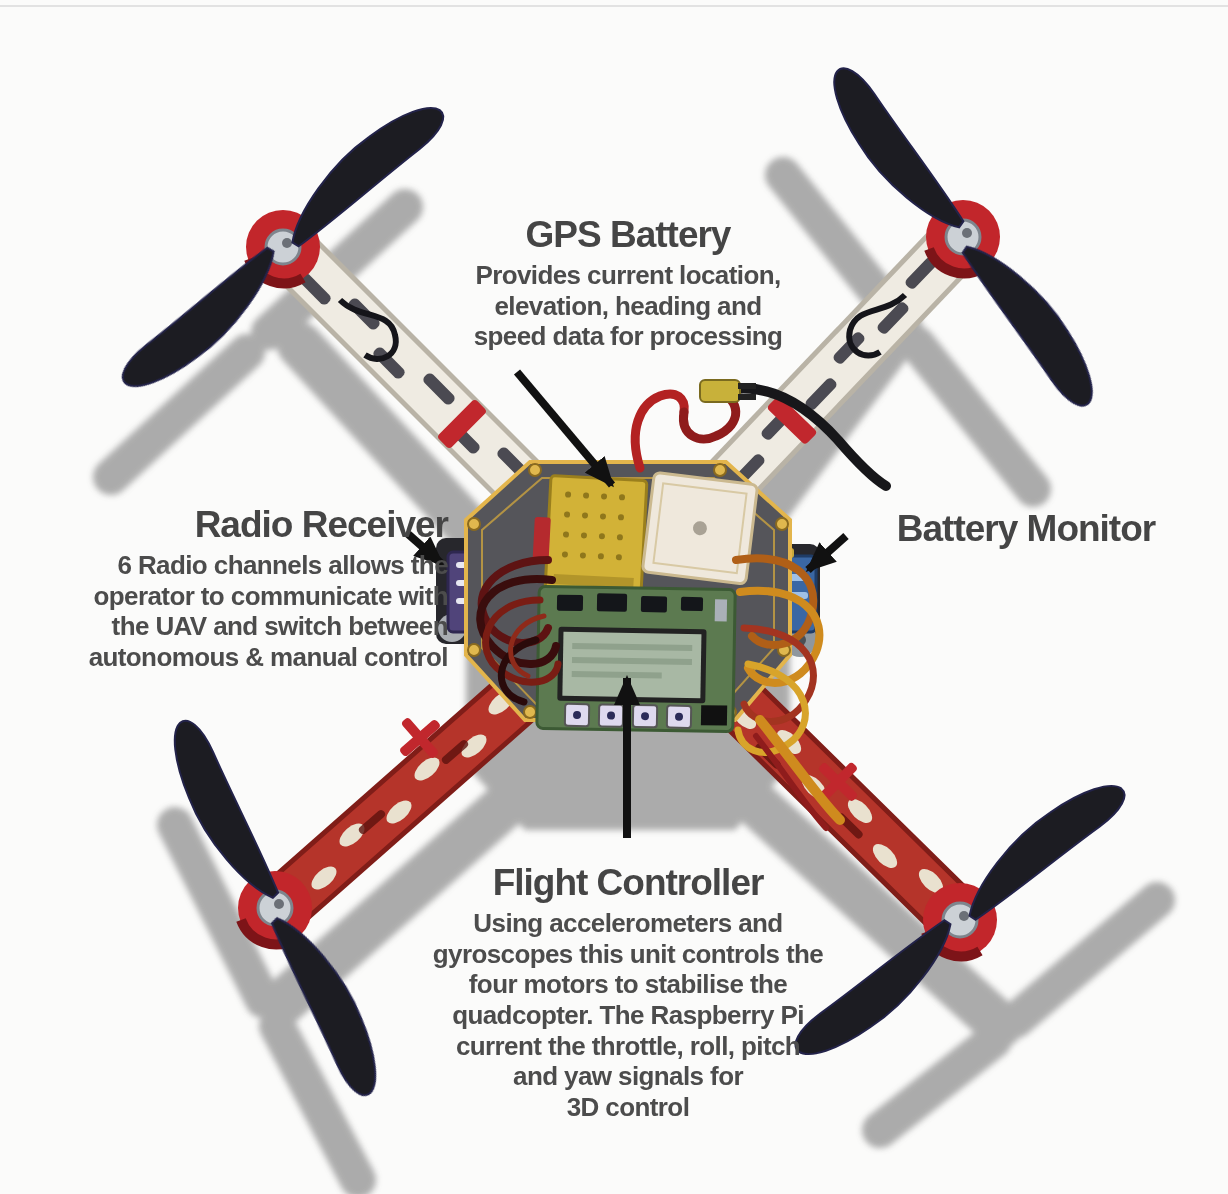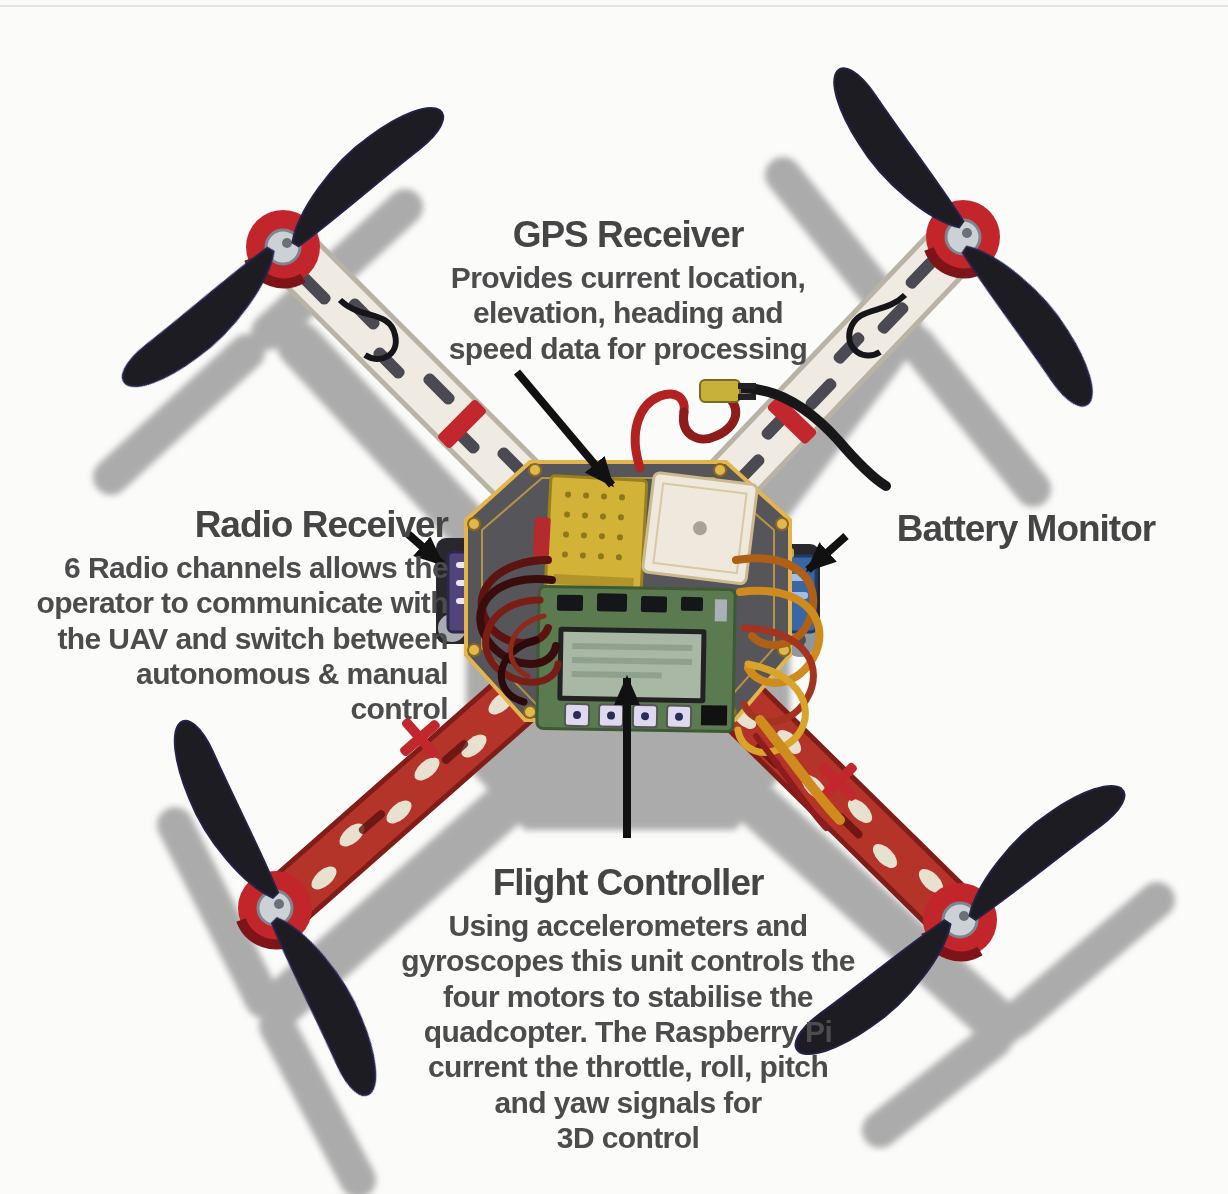--- a/index.html
+++ b/index.html
@@ -2,21 +2,21 @@
 <html><head>
 <meta charset="utf-8">
 <style>
   html,body{margin:0;padding:0;background:#fff;}
   .canvas{position:relative;width:1228px;height:1194px;background:#fbfbfa;overflow:hidden;
           font-family:"Liberation Sans",sans-serif;}
   .top-border{position:absolute;left:0;top:5px;width:100%;height:2px;background:#e2e2e2;}
   svg.art{position:absolute;left:0;top:0;}
   .callout{position:absolute;color:#4c4c4c;}
   .callout h2{margin:0;font-size:37px;font-weight:bold;letter-spacing:-1px;color:#454545;line-height:1.05;}
-  .callout p{margin:5px 0 0;font-size:30px;font-weight:bold;letter-spacing:-0.6px;line-height:1.18;
+  .callout p{margin:5px 0 0;font-size:26px;font-weight:bold;letter-spacing:-0.6px;line-height:1.18;
              white-space:pre-line;color:#4c4c4c;}
   .co-gps{left:328px;top:216px;width:600px;text-align:center;}
   .co-radio{left:32px;top:506px;width:416px;text-align:right;}
   .co-battery{left:836px;top:510px;width:380px;text-align:center;}
   .co-flight{left:308px;top:836px;width:640px;text-align:center;margin-top:28px;}
 </style>
 </head>
 <body>
 
 <div class="canvas">
@@ -292,21 +292,21 @@
 
     <g stroke="#111111" stroke-width="8" fill="none">
       <line x1="517" y1="372" x2="612" y2="485" marker-end="url(#ah)"></line>
       <line x1="408" y1="534" x2="442" y2="564" marker-end="url(#ah)"></line>
       <line x1="846" y1="536" x2="808" y2="570" marker-end="url(#ah)"></line>
       <line x1="627" y1="838" x2="627" y2="678" marker-end="url(#ah)"></line>
     </g>
   </svg>
 
   <div class="callout co-gps">
-    <h2>GPS Receiver</h2>
+    <h2>GPS Battery</h2>
     <p>Provides current location,
 elevation, heading and
 speed data for processing</p>
   </div>
 
   <div class="callout co-radio">
     <h2>Radio Receiver</h2>
     <p>6 Radio channels allows the
 operator to communicate with
 the UAV and switch between

